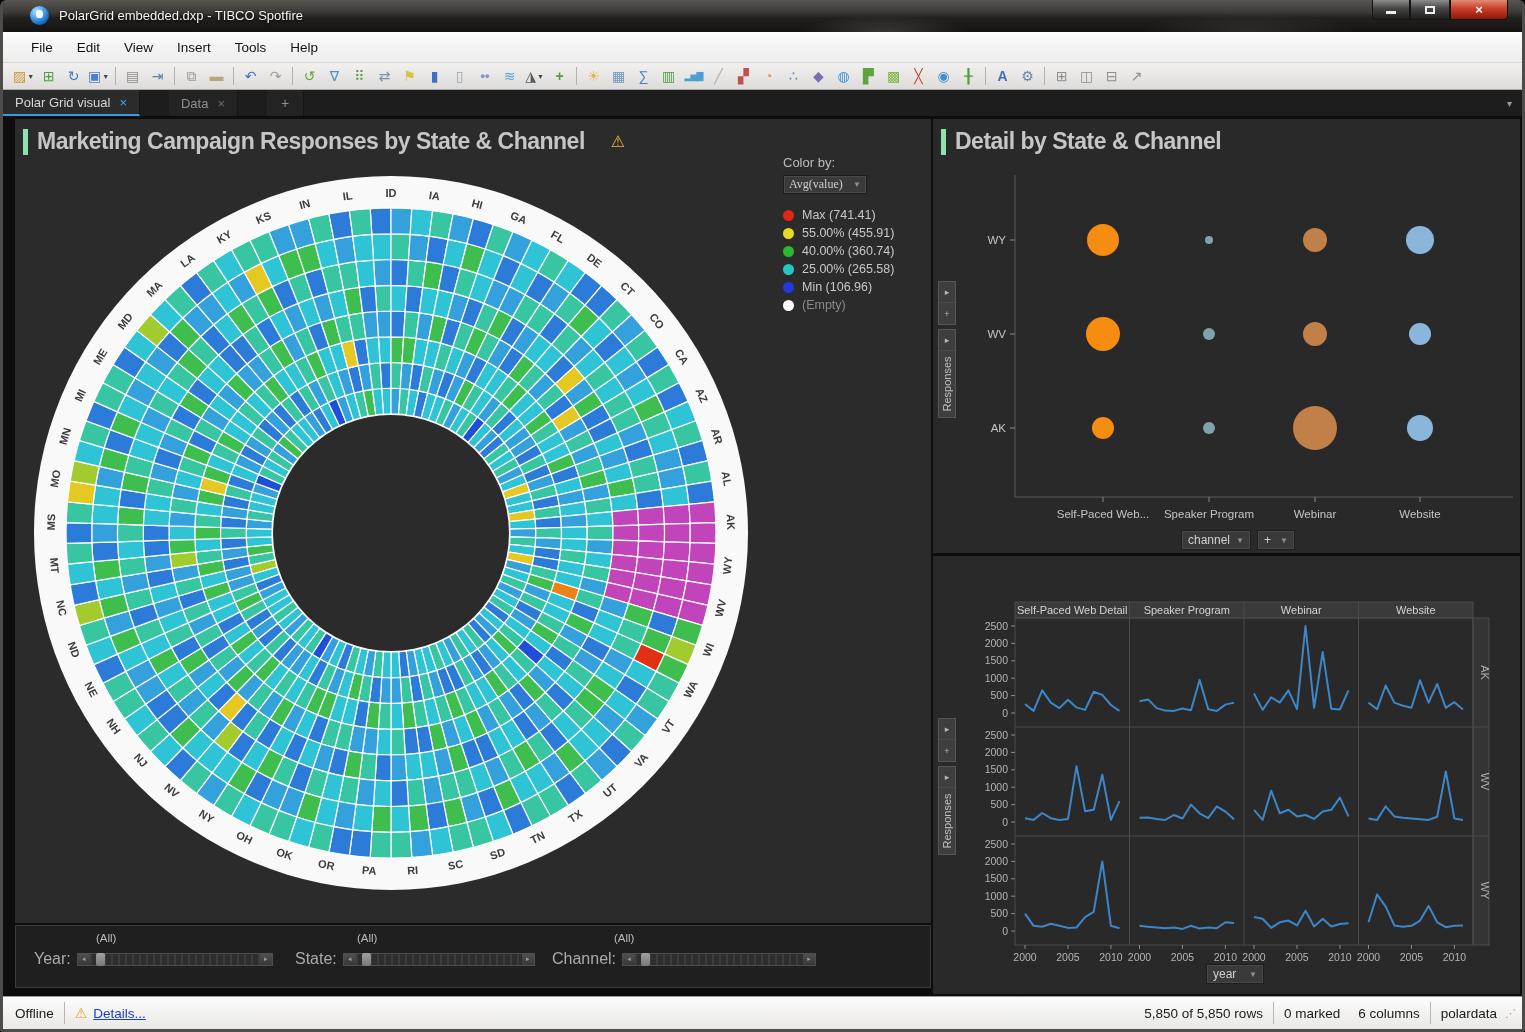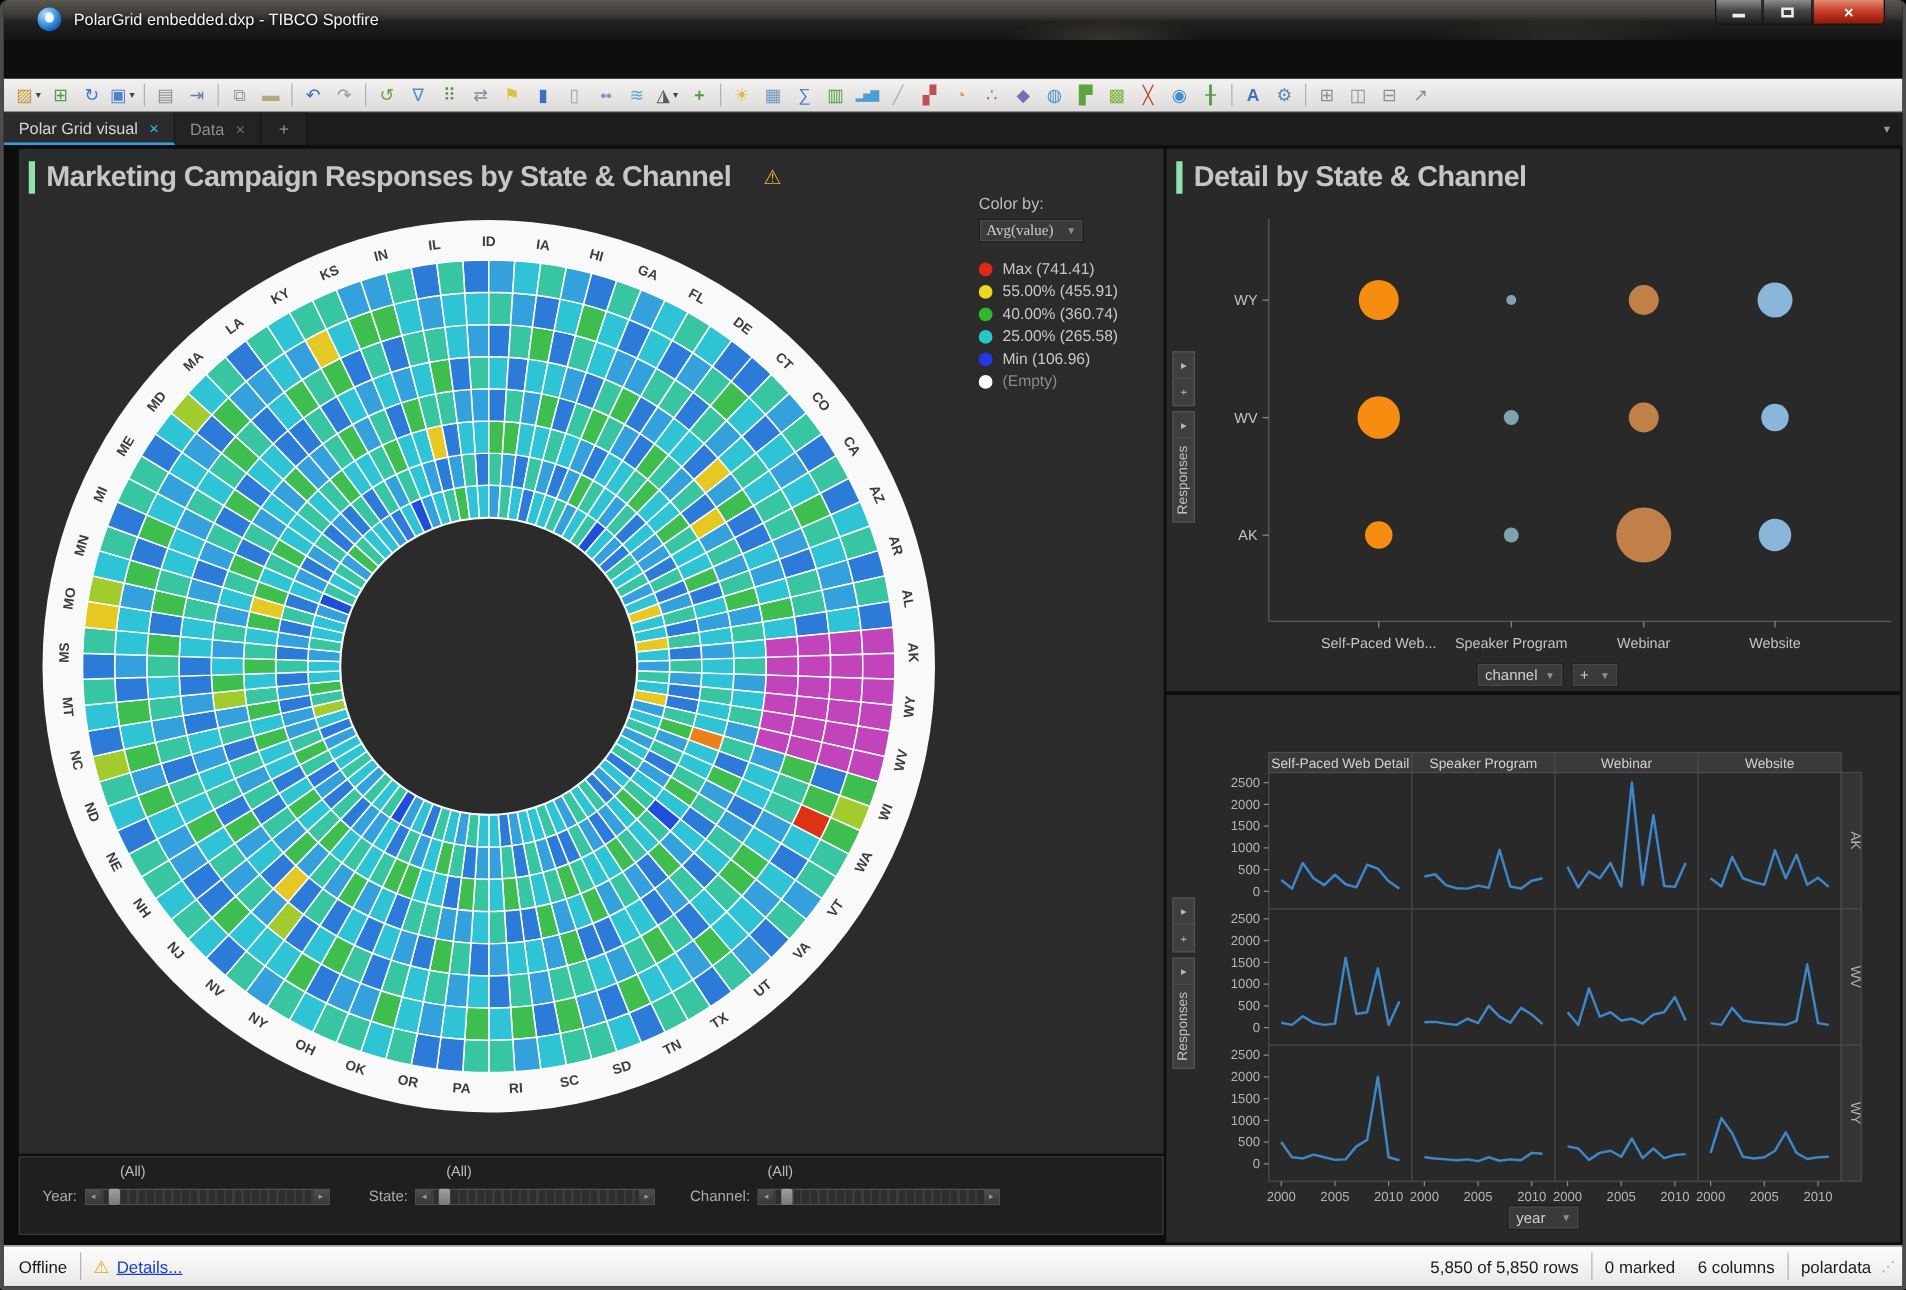--- a/index.html
+++ b/index.html
@@ -29,21 +29,21 @@
   .menubar { position:absolute; left:0; top:32px; width:100%; height:31px; background:linear-gradient(180deg,#fcfcfc,#ededec); display:flex; align-items:center; padding-left:16px; border-bottom:1px solid #d8d8d8; }
   .menu-item { font-size:13.5px; color:#111; padding:0 12px; line-height:31px; }
   .toolbar { position:absolute; left:0; top:63px; width:100%; height:27px; background:linear-gradient(180deg,#f2f1f0,#dddcda); border-bottom:1px solid #a8a8a8; display:flex; align-items:center; padding-left:8px; }
   .tbi { width:25px; height:23px; display:flex; align-items:center; justify-content:center; font-size:14px; position:relative; }
   .tbi.small { font-size:9px; letter-spacing:-1px; }
   .tbi.bold { font-weight:bold; }
   .tbi .dd-arrow { font-size:7px; color:#444; margin-left:1px; }
   .tb-sep { width:1px; height:18px; background:#b2b1af; margin:0 4px; }
 
   
-  .tabbar { position:absolute; left:0; top:90px; width:100%; height:26px; background:#1d1d1d; display:flex; align-items:stretch; }
+  .tabbar { position:absolute; left:0; top:90px; width:100%; height:26px; background:#1d1d1d; display:flex; align-items:stretch;gap:29px; }
   .tab { display:flex; align-items:center; padding:0 12px; font-size:13px; color:#8f8f8f; background:#232323; border-right:1px solid #161616; }
   .tab.active { background:#2b2b2b; color:#d6d6d6; border-bottom:2px solid #2da0e8; }
   .tab .close-x { margin-left:9px; font-size:13px; color:#6f6f6f; }
   .tab.active .close-x { color:#37b4f0; }
   .tab.add { color:#8f8f8f; font-size:14px; padding:0 14px; }
   .tab-overflow { position:absolute; right:10px; top:0; height:26px; display:flex; align-items:center; color:#9a9a9a; font-size:10px; }
 
   
   .main { position:absolute; left:0; top:116px; width:100%; height:880px; background:#0d0d0d; }
   .panel { position:absolute; background:#2b2b2b; }
@@ -62,21 +62,21 @@
   .legend-label { font-size:13px; color:#bdbdbd; }
   .dd { margin-top:5px; width:84px; height:19px; background:#3a3a3a; border:1px solid #1c1c1c; box-shadow:inset 0 0 0 1px #4a4a4a; display:flex; align-items:center; justify-content:space-between; padding:0 5px; font-size:12px; color:#cfcfcf;font-family:Liberation Serif, serif; }
   .dd .arr { font-size:8px; color:#8f8f8f; }
   .legend-items { margin-top:12px; }
   .legend-item { display:flex; align-items:center; height:18px; font-size:12.5px; color:#c8c8c8; }
   .legend-item .dot { width:11px; height:11px; border-radius:50%; margin-right:8px; flex:none; }
   .legend-item.muted { color:#8a8a8a; }
 
   
   .filter-group { position:absolute; top:24px; display:flex; align-items:center; }
-  .filter-label { font-size:12px; color:#ababab; margin-right:6px; }
+  .filter-label { font-size:16px; color:#ababab; margin-right:6px; }
   .slider { position:relative; height:13px; background:#2d2d2d; border:1px solid #4e4e4e; display:flex; }
   .sl-btn { width:12px; height:100%; background:linear-gradient(180deg,#4e4e4e,#383838); color:#9a9a9a; font-size:7px; display:flex; align-items:center; justify-content:center; }
   .sl-track { flex:1; background:repeating-linear-gradient(90deg,#3c3c3c 0 2px,#2e2e2e 2px 7px); position:relative; }
   .sl-thumb { position:absolute; left:6px; top:-1px; width:9px; height:13px; background:linear-gradient(180deg,#a0a0a0,#787878); border-radius:2px; }
   .all-label { position:absolute; top:-18px; font-size:11.5px; color:#bdbdbd; }
 
   
   .axis-dd { position:absolute; height:20px; background:#3a3a3a; border:1px solid #1e1e1e; box-shadow:inset 0 0 0 1px #484848; display:flex; align-items:center; justify-content:space-between; padding:0 6px; font-size:12px; color:#cfcfcf; }
   .axis-dd .arr { font-size:8px; color:#8f8f8f; margin-left:6px; }
 
@@ -111,20 +111,28 @@
         </div>
       <div class="win-btn max">
           <span class="max-glyph"></span>
         </div>
       <div class="win-btn close">
           <span class="close-glyph">×</span>
         </div>
     </div>
   </div>
 
+  <div class="menubar" id="menubar">
+      <div class="menu-item">File</div>
+      <div class="menu-item">Edit</div>
+      <div class="menu-item">View</div>
+      <div class="menu-item">Insert</div>
+      <div class="menu-item">Tools</div>
+      <div class="menu-item">Help</div>
+    </div>
 
   <div class="toolbar" id="toolbar">
       <div class="tbi" style="color: rgb(201, 151, 59);">▨<span class="dd-arrow">▼</span></div>
       <div class="tbi" style="color: rgb(78, 158, 67);">⊞</div>
       <div class="tbi" style="color: rgb(63, 127, 198);">↻</div>
       <div class="tbi" style="color: rgb(79, 127, 208);">▣<span class="dd-arrow">▼</span></div>
       <div class="tb-sep"></div>
       <div class="tbi" style="color: rgb(142, 142, 142);">▤</div>
       <div class="tbi" style="color: rgb(93, 127, 174);">⇥</div>
       <div class="tb-sep"></div>

